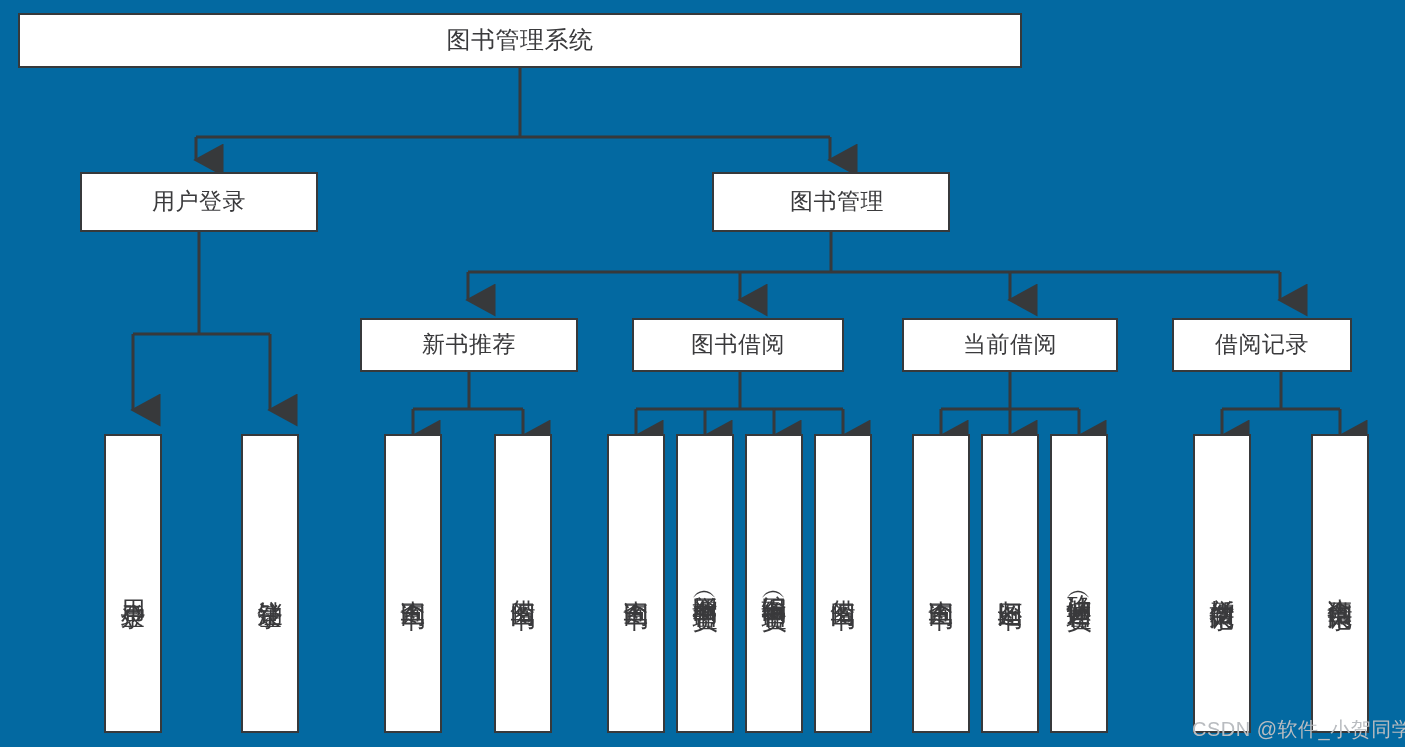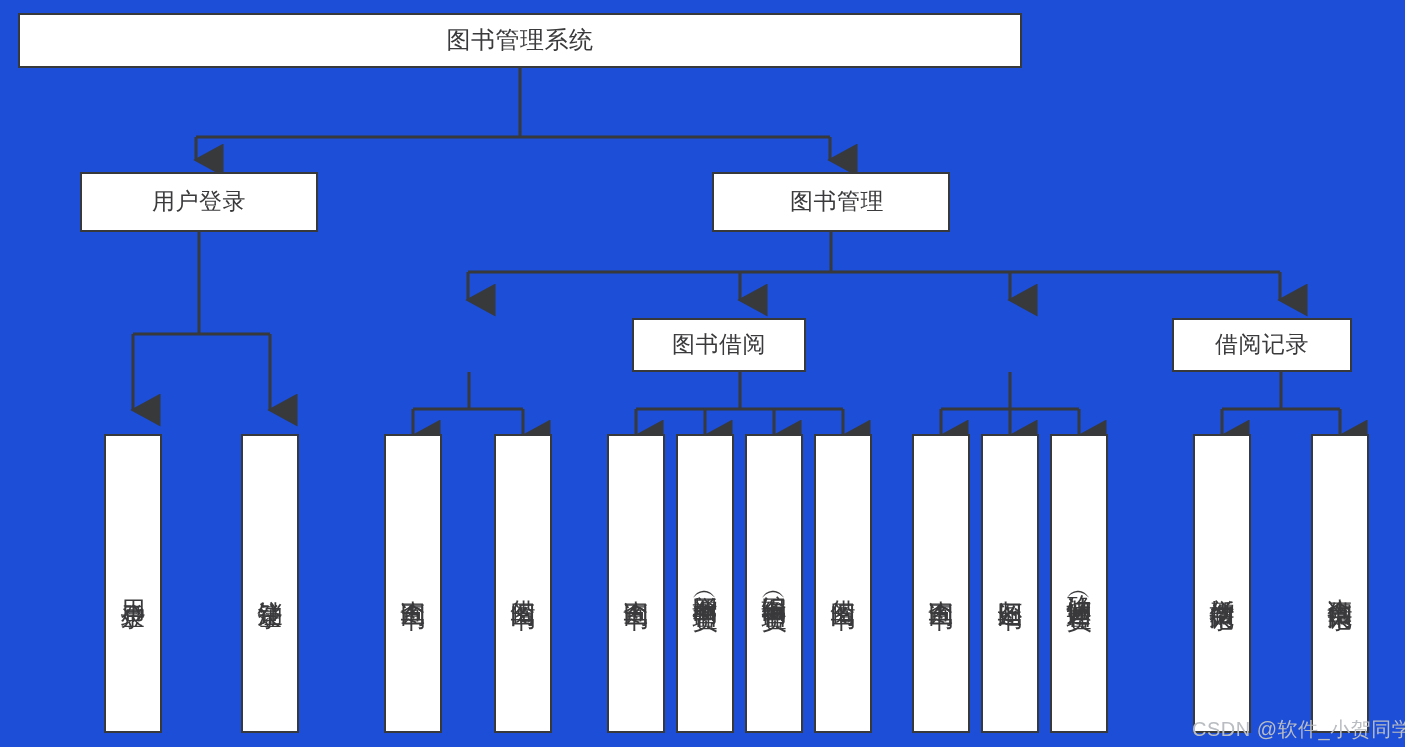--- a/index.html
+++ b/index.html
@@ -7,21 +7,21 @@
     padding: 0;
     background: #ffffff;
   }
   body {
     font-family: "Liberation Sans", "DejaVu Sans", sans-serif;
   }
   #canvas {
     position: relative;
     width: 1405px;
     height: 747px;
-    background: #1d4ed8;
+    background: #0369a1;
     overflow: hidden;
   }
   svg.wires {
     position: absolute;
     left: 0;
     top: 0;
     width: 1405px;
     height: 747px;
     pointer-events: none;
   }
@@ -132,22 +132,28 @@
     <span class="label">图书管理系统</span>
   </div>
 
   <div class="node horiz" style="left:80px; top:172px; width:238px; height:60px;">
     <span class="label">用户登录</span>
   </div>
   <div class="node horiz" style="left:712px; top:172px; width:238px; height:60px;padding-left:12px;">
     <span class="label">图书管理</span>
   </div>
 
-  <div class="node horiz" style="left:632px; top:318px; width:174px; height:54px;">
+  <div class="node horiz" style="left:360px; top:318px; width:218px; height:54px;">
+    <span class="label">新书推荐</span>
+  </div>
+  <div class="node horiz" style="left:632px; top:318px; width:212px; height:54px;">
     <span class="label">图书借阅</span>
+  </div>
+  <div class="node horiz" style="left:902px; top:318px; width:216px; height:54px;">
+    <span class="label">当前借阅</span>
   </div>
   <div class="node horiz" style="left:1172px; top:318px; width:180px; height:54px;">
     <span class="label">借阅记录</span>
   </div>
 
   <div class="node vert" style="left:104px; top:434px; width:58px; height:299px;">
     <span class="label">用户登录</span>
   </div>
   <div class="node vert" style="left:241px; top:434px; width:58px; height:299px;">
     <span class="label">注销登录</span>

